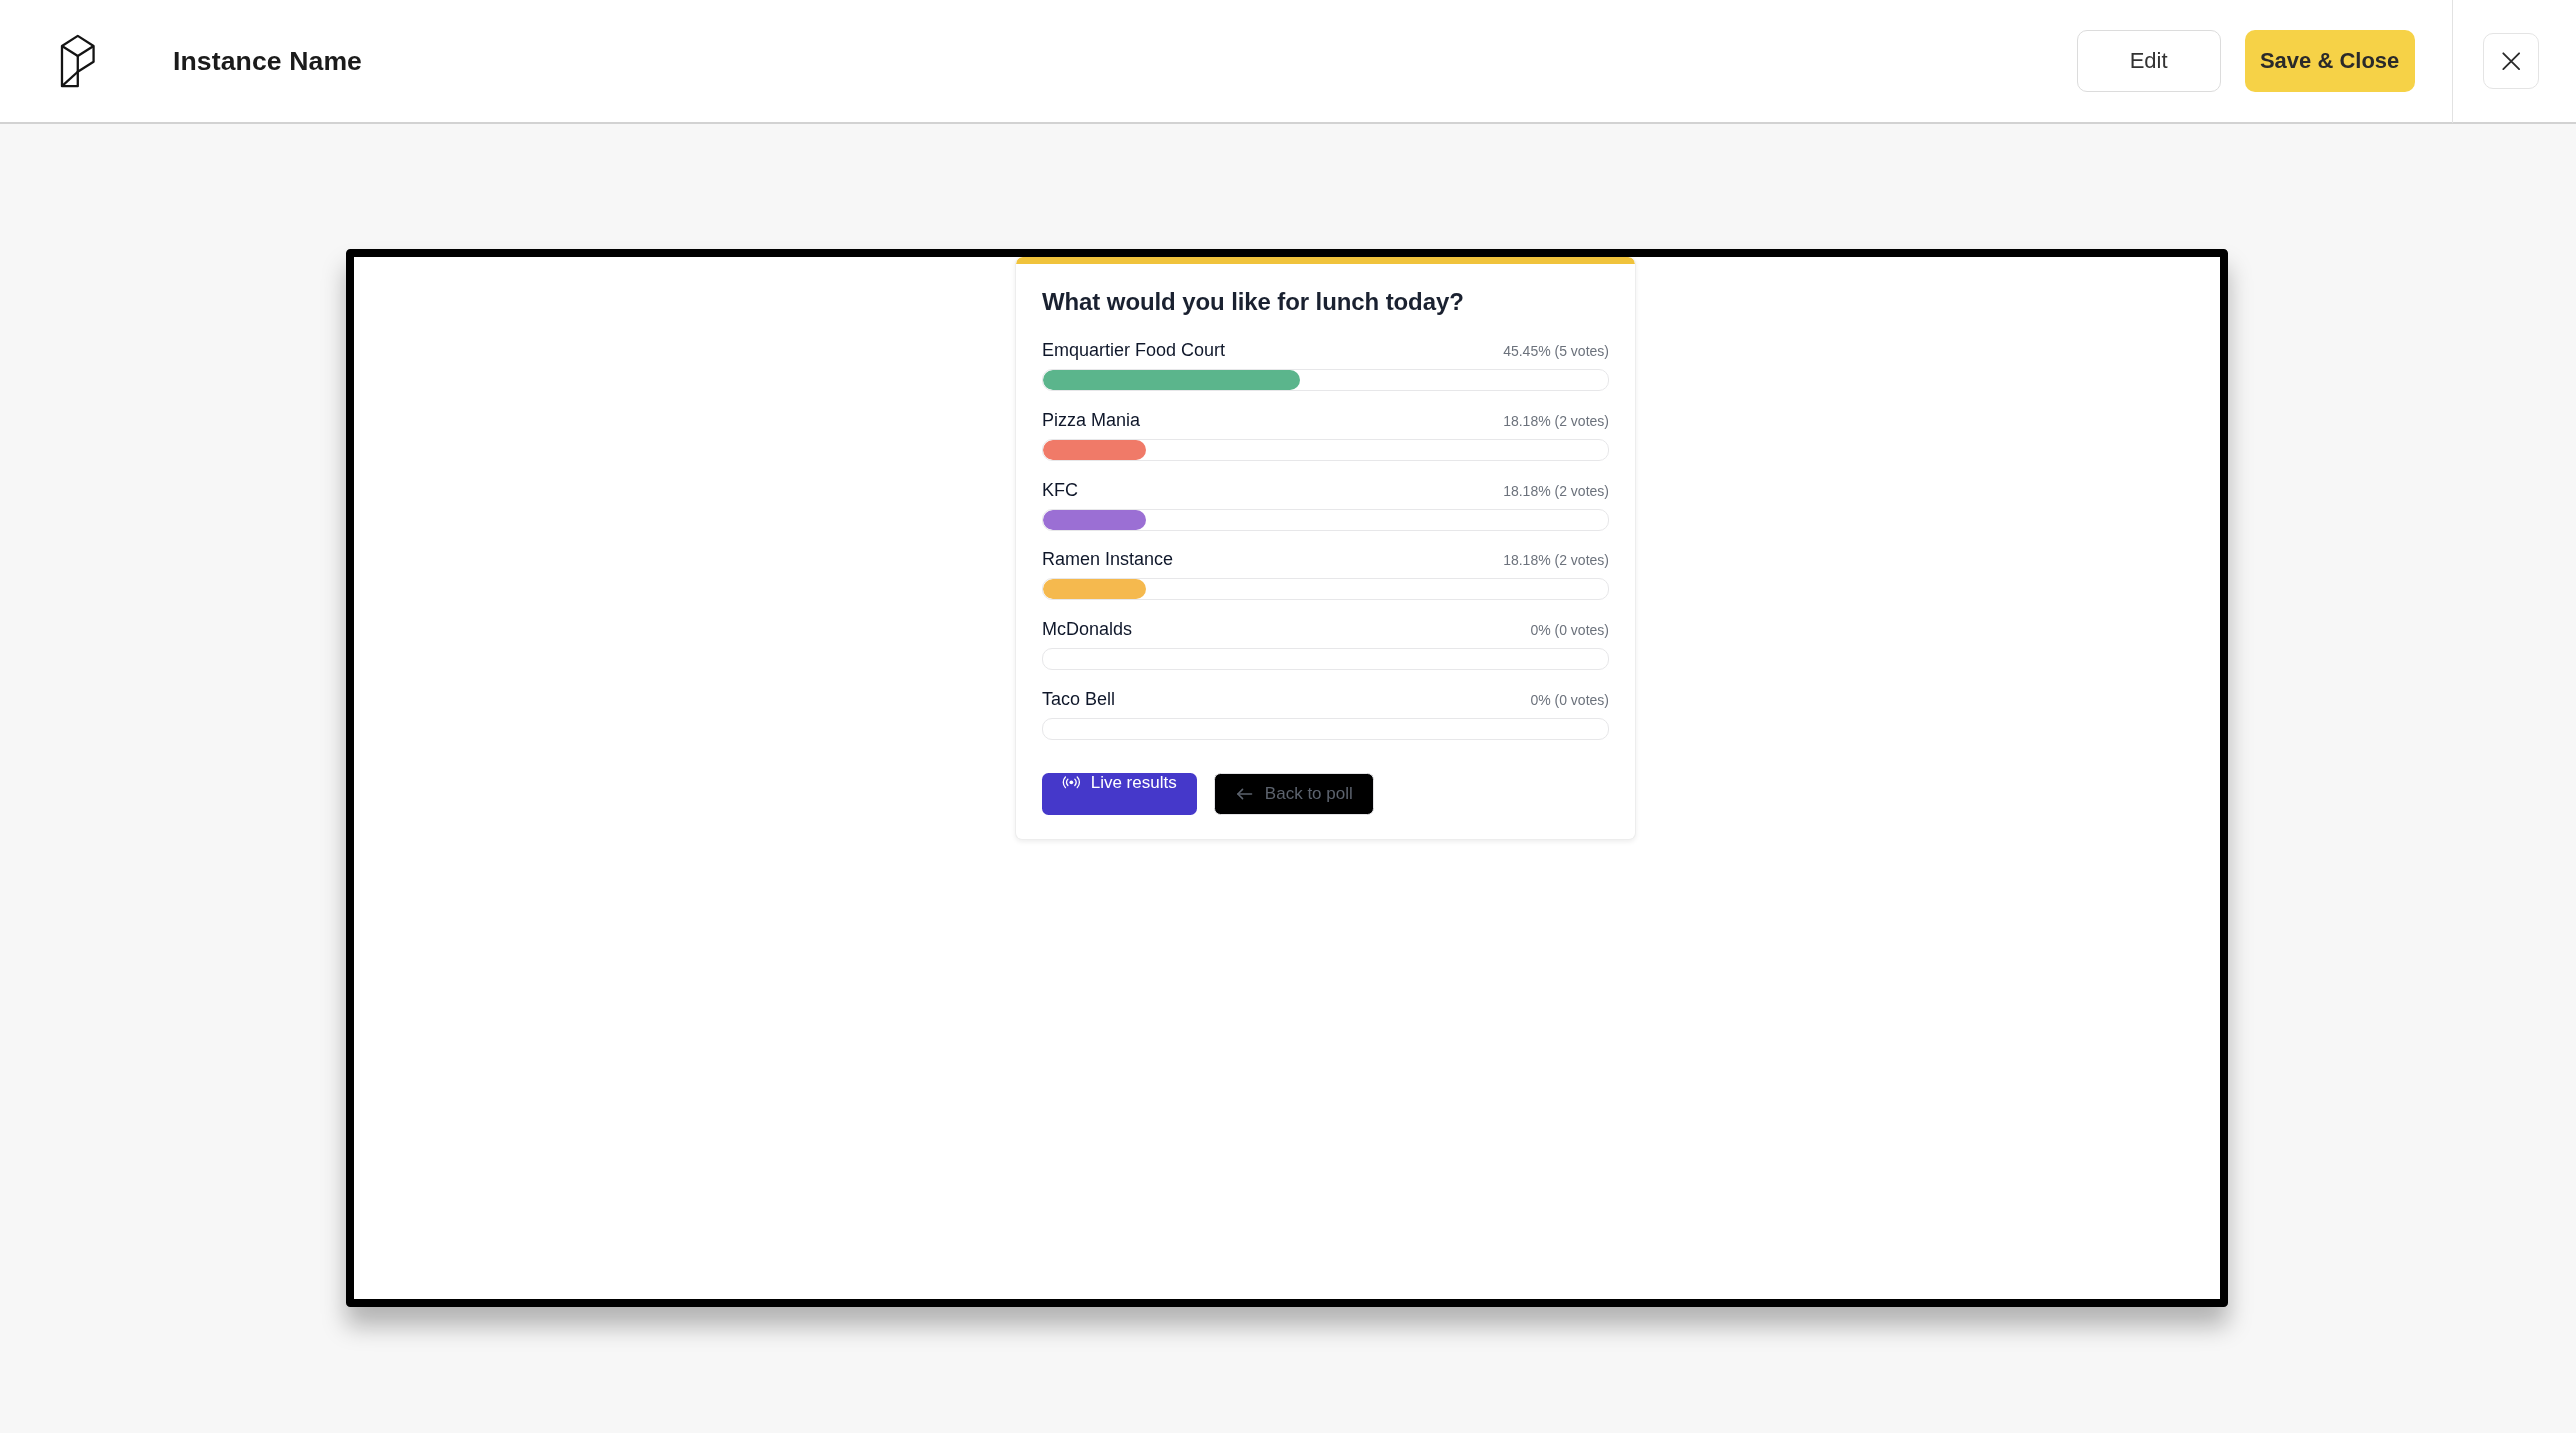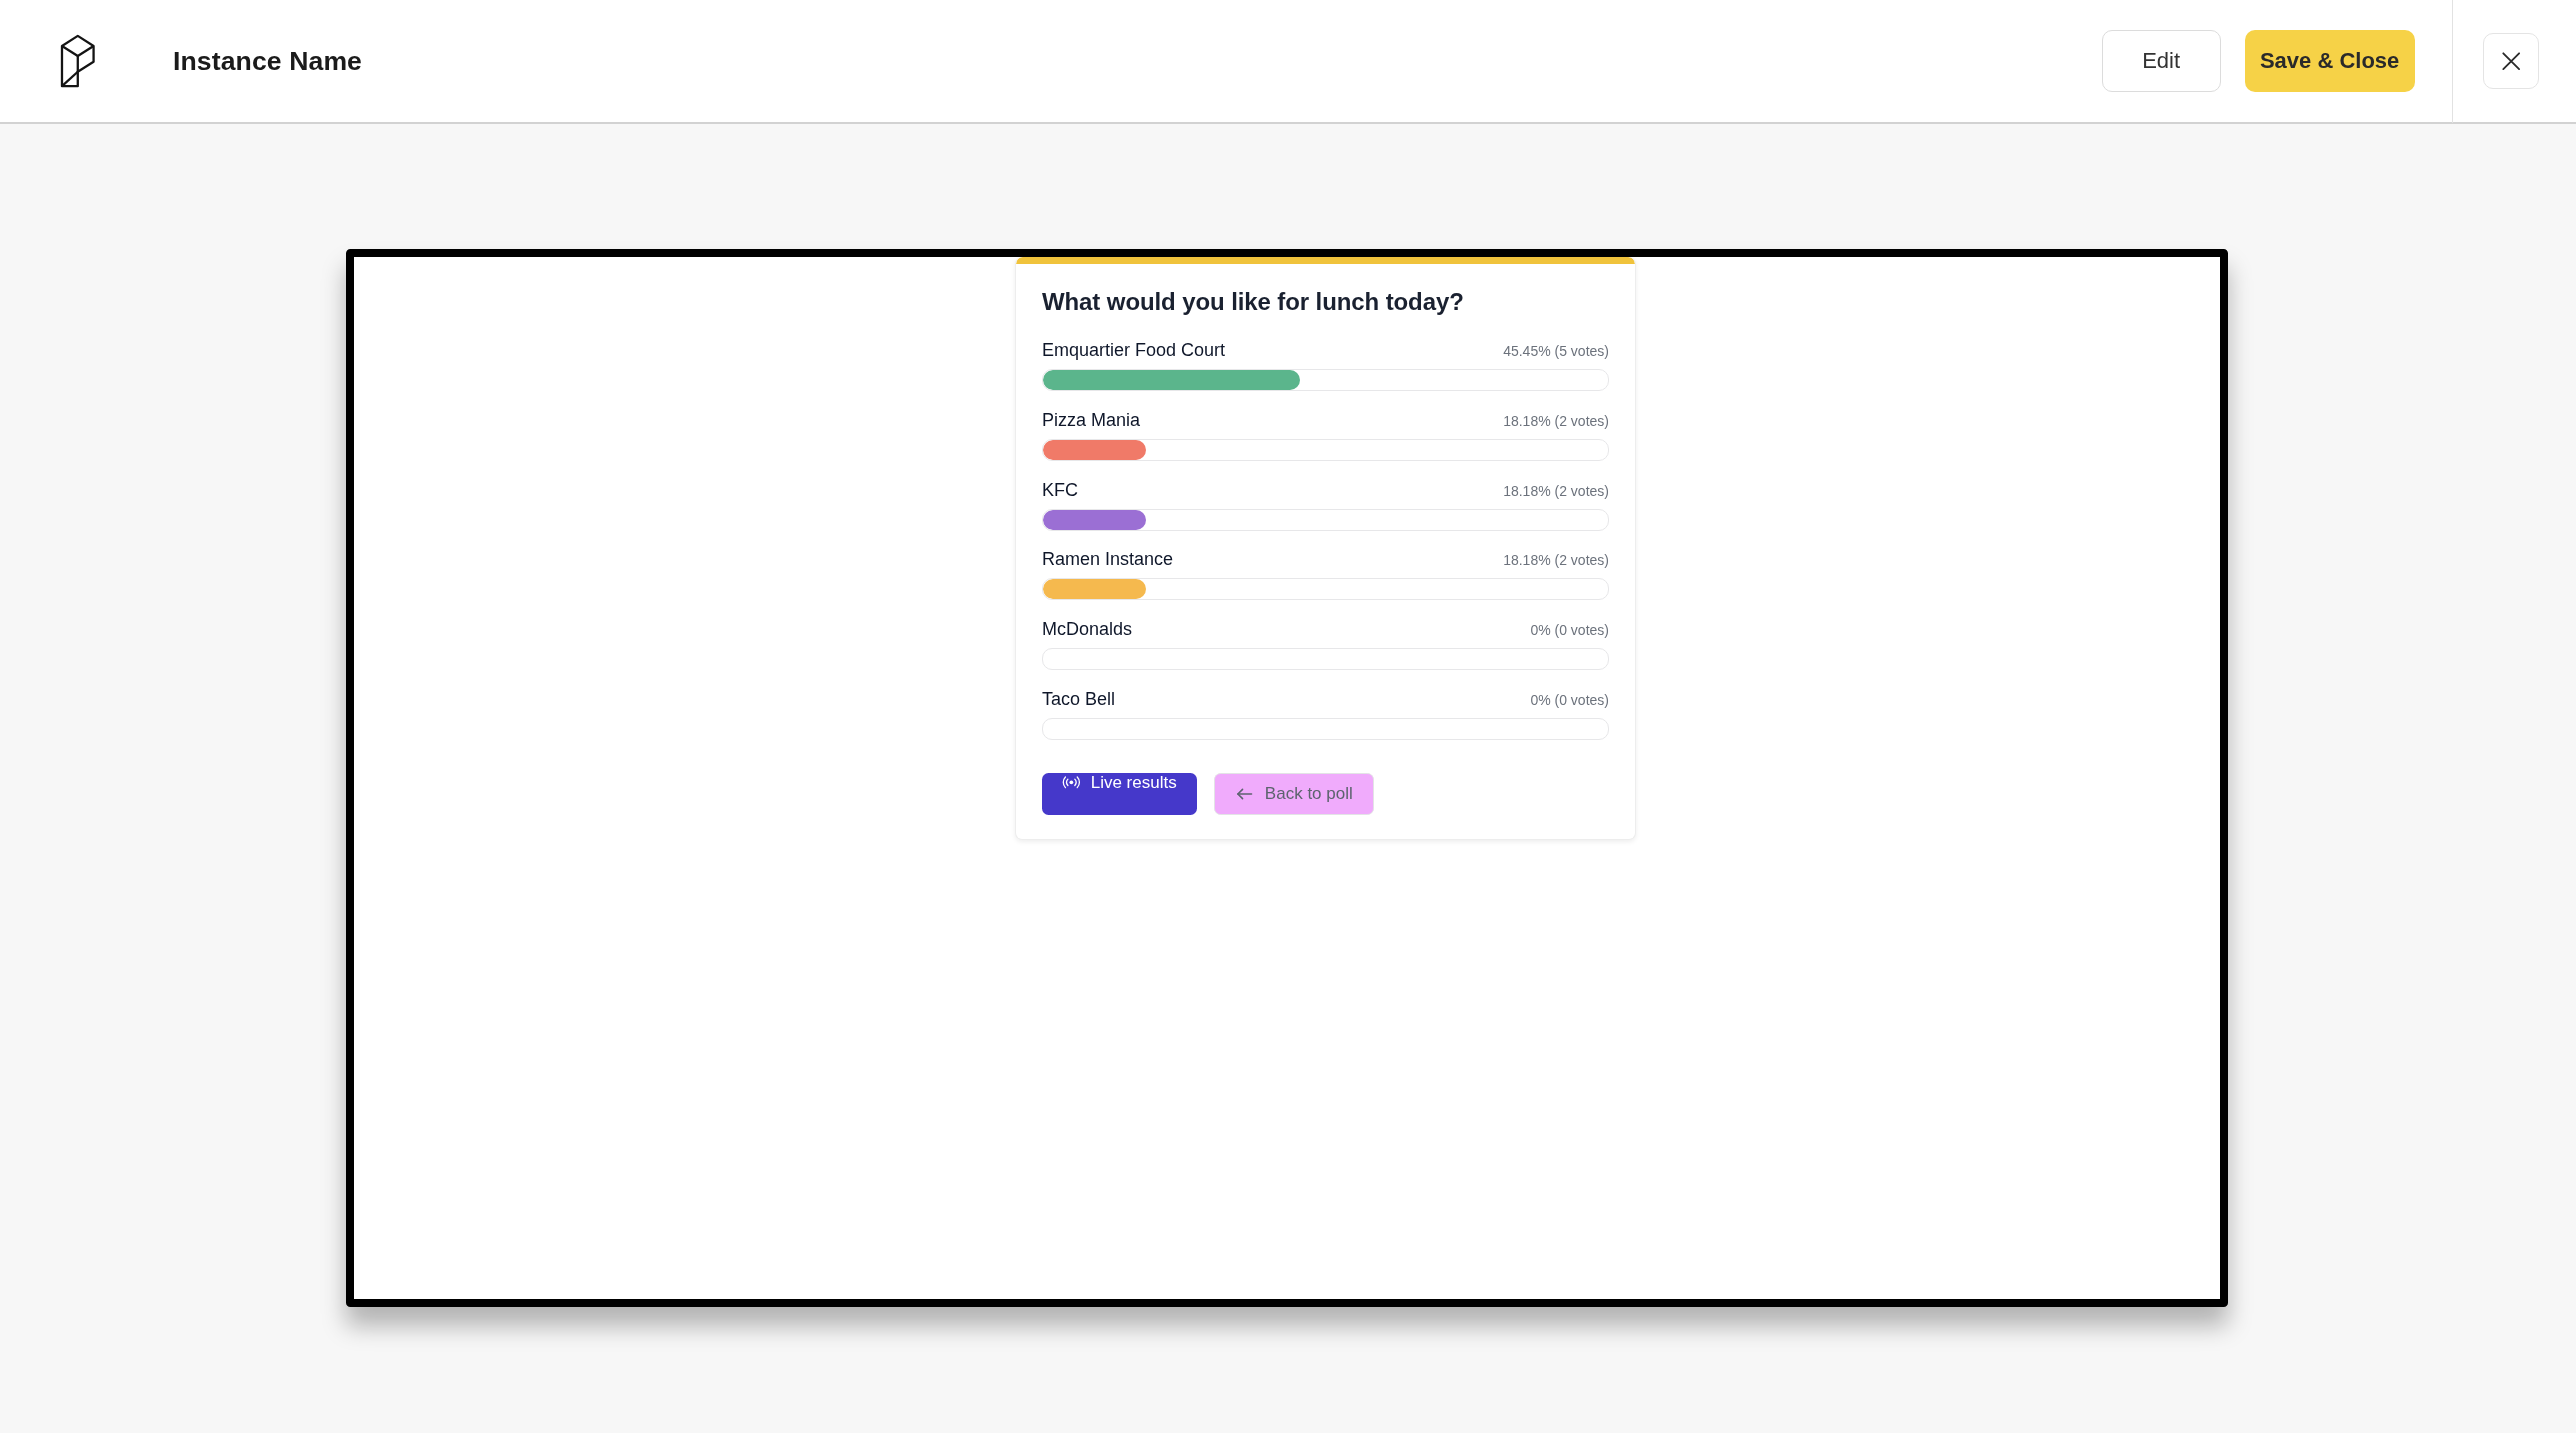--- a/index.html
+++ b/index.html
@@ -41,21 +41,21 @@
     letter-spacing: 0.1px;
     white-space: nowrap;
   }
   .header-actions {
     margin-left: auto;
     display: flex;
     align-items: center;
     height: 100%;
   }
   .btn-edit {
-    width: 119px;
+    width: 144px;
     height: 62px;
     border: 1.4px solid #dcdcdc;
     border-radius: 10px;
     background: #ffffff;
     color: #333333;
     font-size: 22px;
     font-family: "Liberation Sans", sans-serif;
     cursor: pointer;
     display: flex;
     align-items: center;
@@ -194,21 +194,21 @@
     font-family: "Liberation Sans", sans-serif;
     cursor: pointer;
   }
   .btn-back {
     display: flex;
     align-items: center;
     gap: 11.5px;
     margin-left: 17px;
     height: 42px;
     padding: 8px 20px;
-    background: #f0abfc;
+    background: #000000;
     color: #5c636e;
     border: 0.7px solid #e3e3e6;
     border-radius: 6.5px;
     font-size: 17px;
     font-family: "Liberation Sans", sans-serif;
     cursor: pointer;
   }
   .btn-live svg, .btn-back svg { display: block; }
 
   

